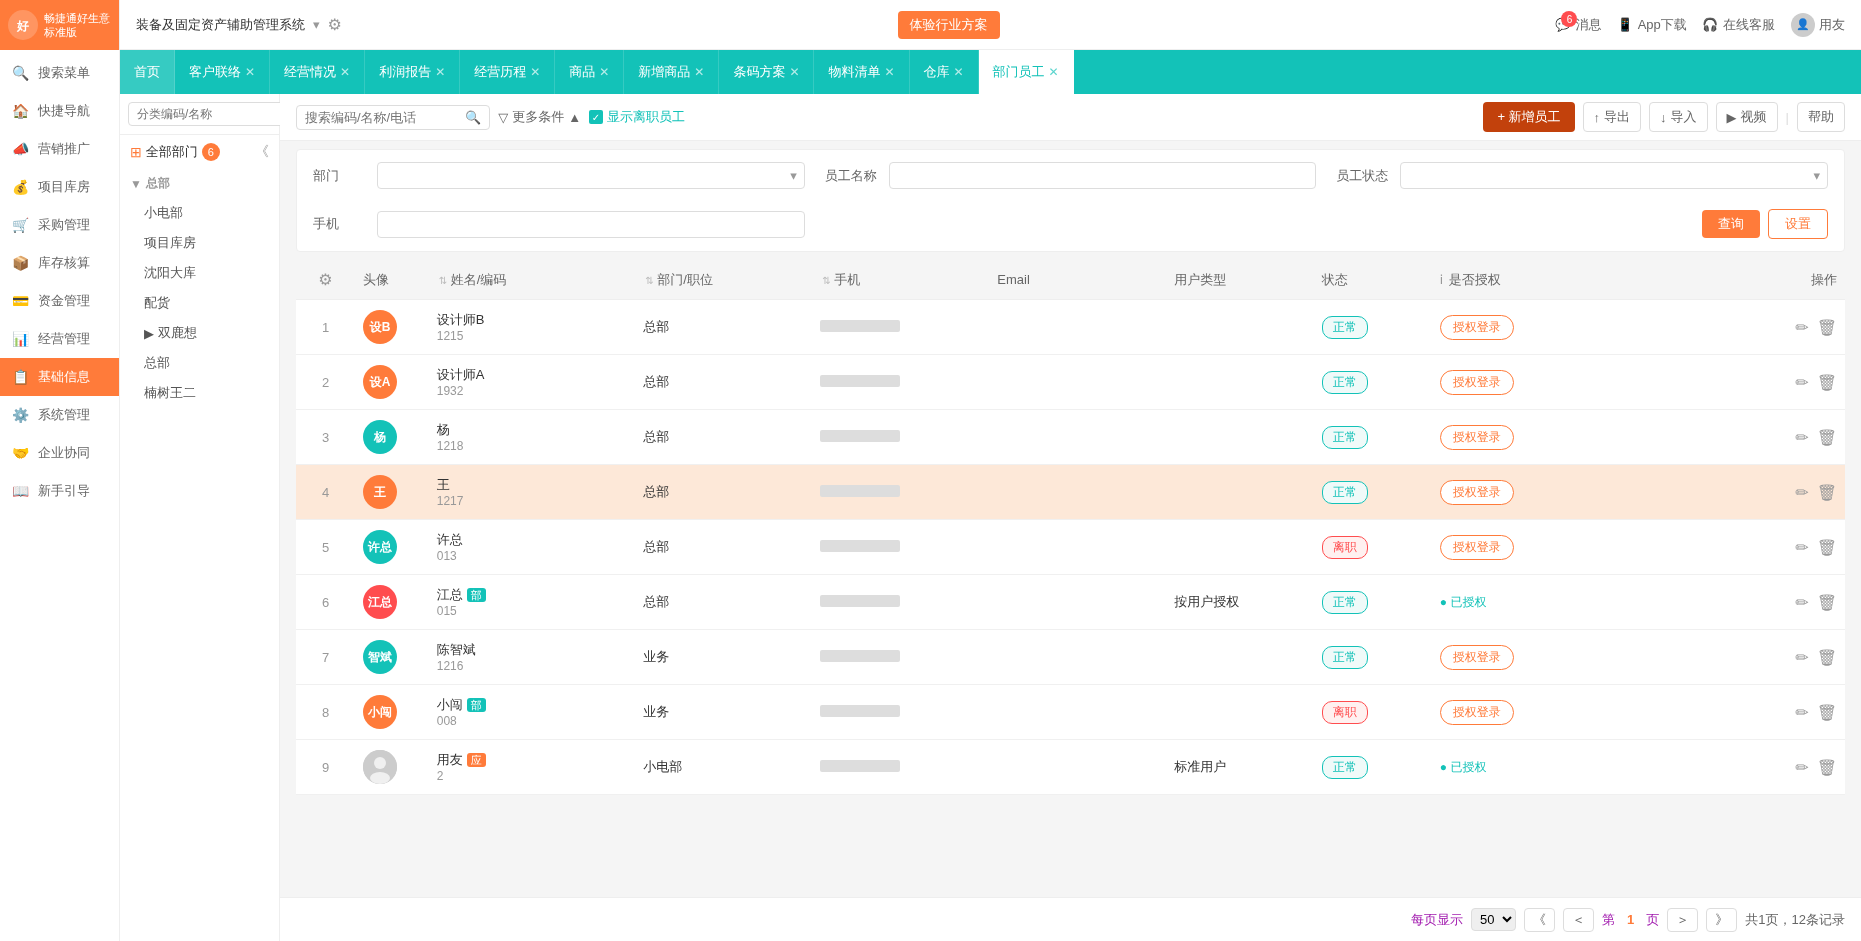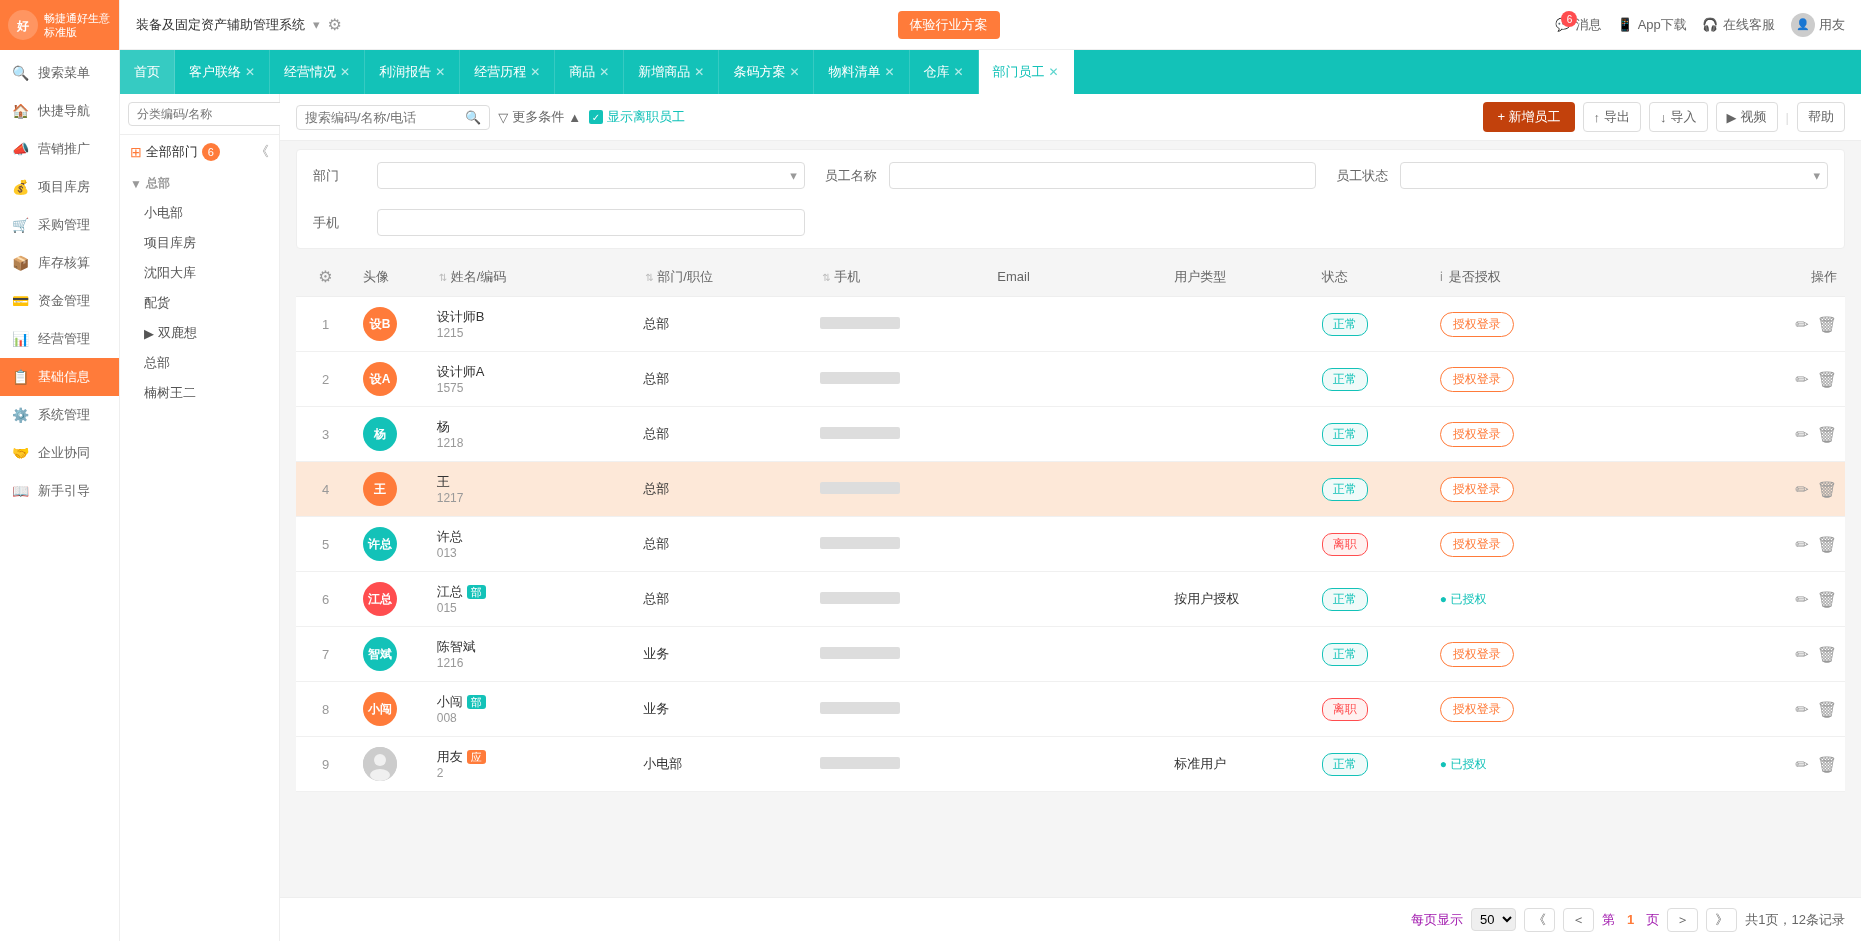--- a/index.html
+++ b/index.html
@@ -349,20 +349,24 @@
           <label class="filter-label">员工状态</label>
           <div class="filter-select-wrap">
             <select>
               <option></option>
             </select>
           </div>
         </div>
         <div class="filter-row">
           <label class="filter-label">手机</label>
           <input class="filter-input" type="text" style="">
+        </div>
+        <div class="filter-btns">
+          <button class="btn-query">查询</button>
+          <button class="btn-reset">设置</button>
         </div>
       </div>
 
       <div class="table-wrap">
         <table>
           <thead>
             <tr>
               <th class="checkbox-col">
                 <span class="gear-icon">⚙</span>
               </th>
@@ -412,21 +416,21 @@
                   </div>
                 </td>
               </tr>
               <tr>
                 <td class="col-num">2</td>
                 <td class="col-avatar">
                   <div class="avatar" style="background: rgb(255, 123, 58); font-size: 12px;">设A</div>
                 </td>
                 <td class="col-name">
                   <div class="emp-name">设计师A</div>
-                  <div class="emp-code">1575</div>
+                  <div class="emp-code">1932</div>
                 </td>
                 <td class="col-dept">总部</td>
                 <td class="col-phone"><span class="phone-blur"></span></td>
                 <td class="col-email"></td>
                 <td class="col-usertype"></td>
                 <td class="col-status"><span class="status-badge status-normal">正常</span></td>
                 <td class="col-auth"><button class="btn-auth">授权登录</button></td>
                 <td class="col-action">
                   <div class="action-icons" style="justify-content:flex-end;">
                     <span class="action-icon" title="编辑">✏</span>

